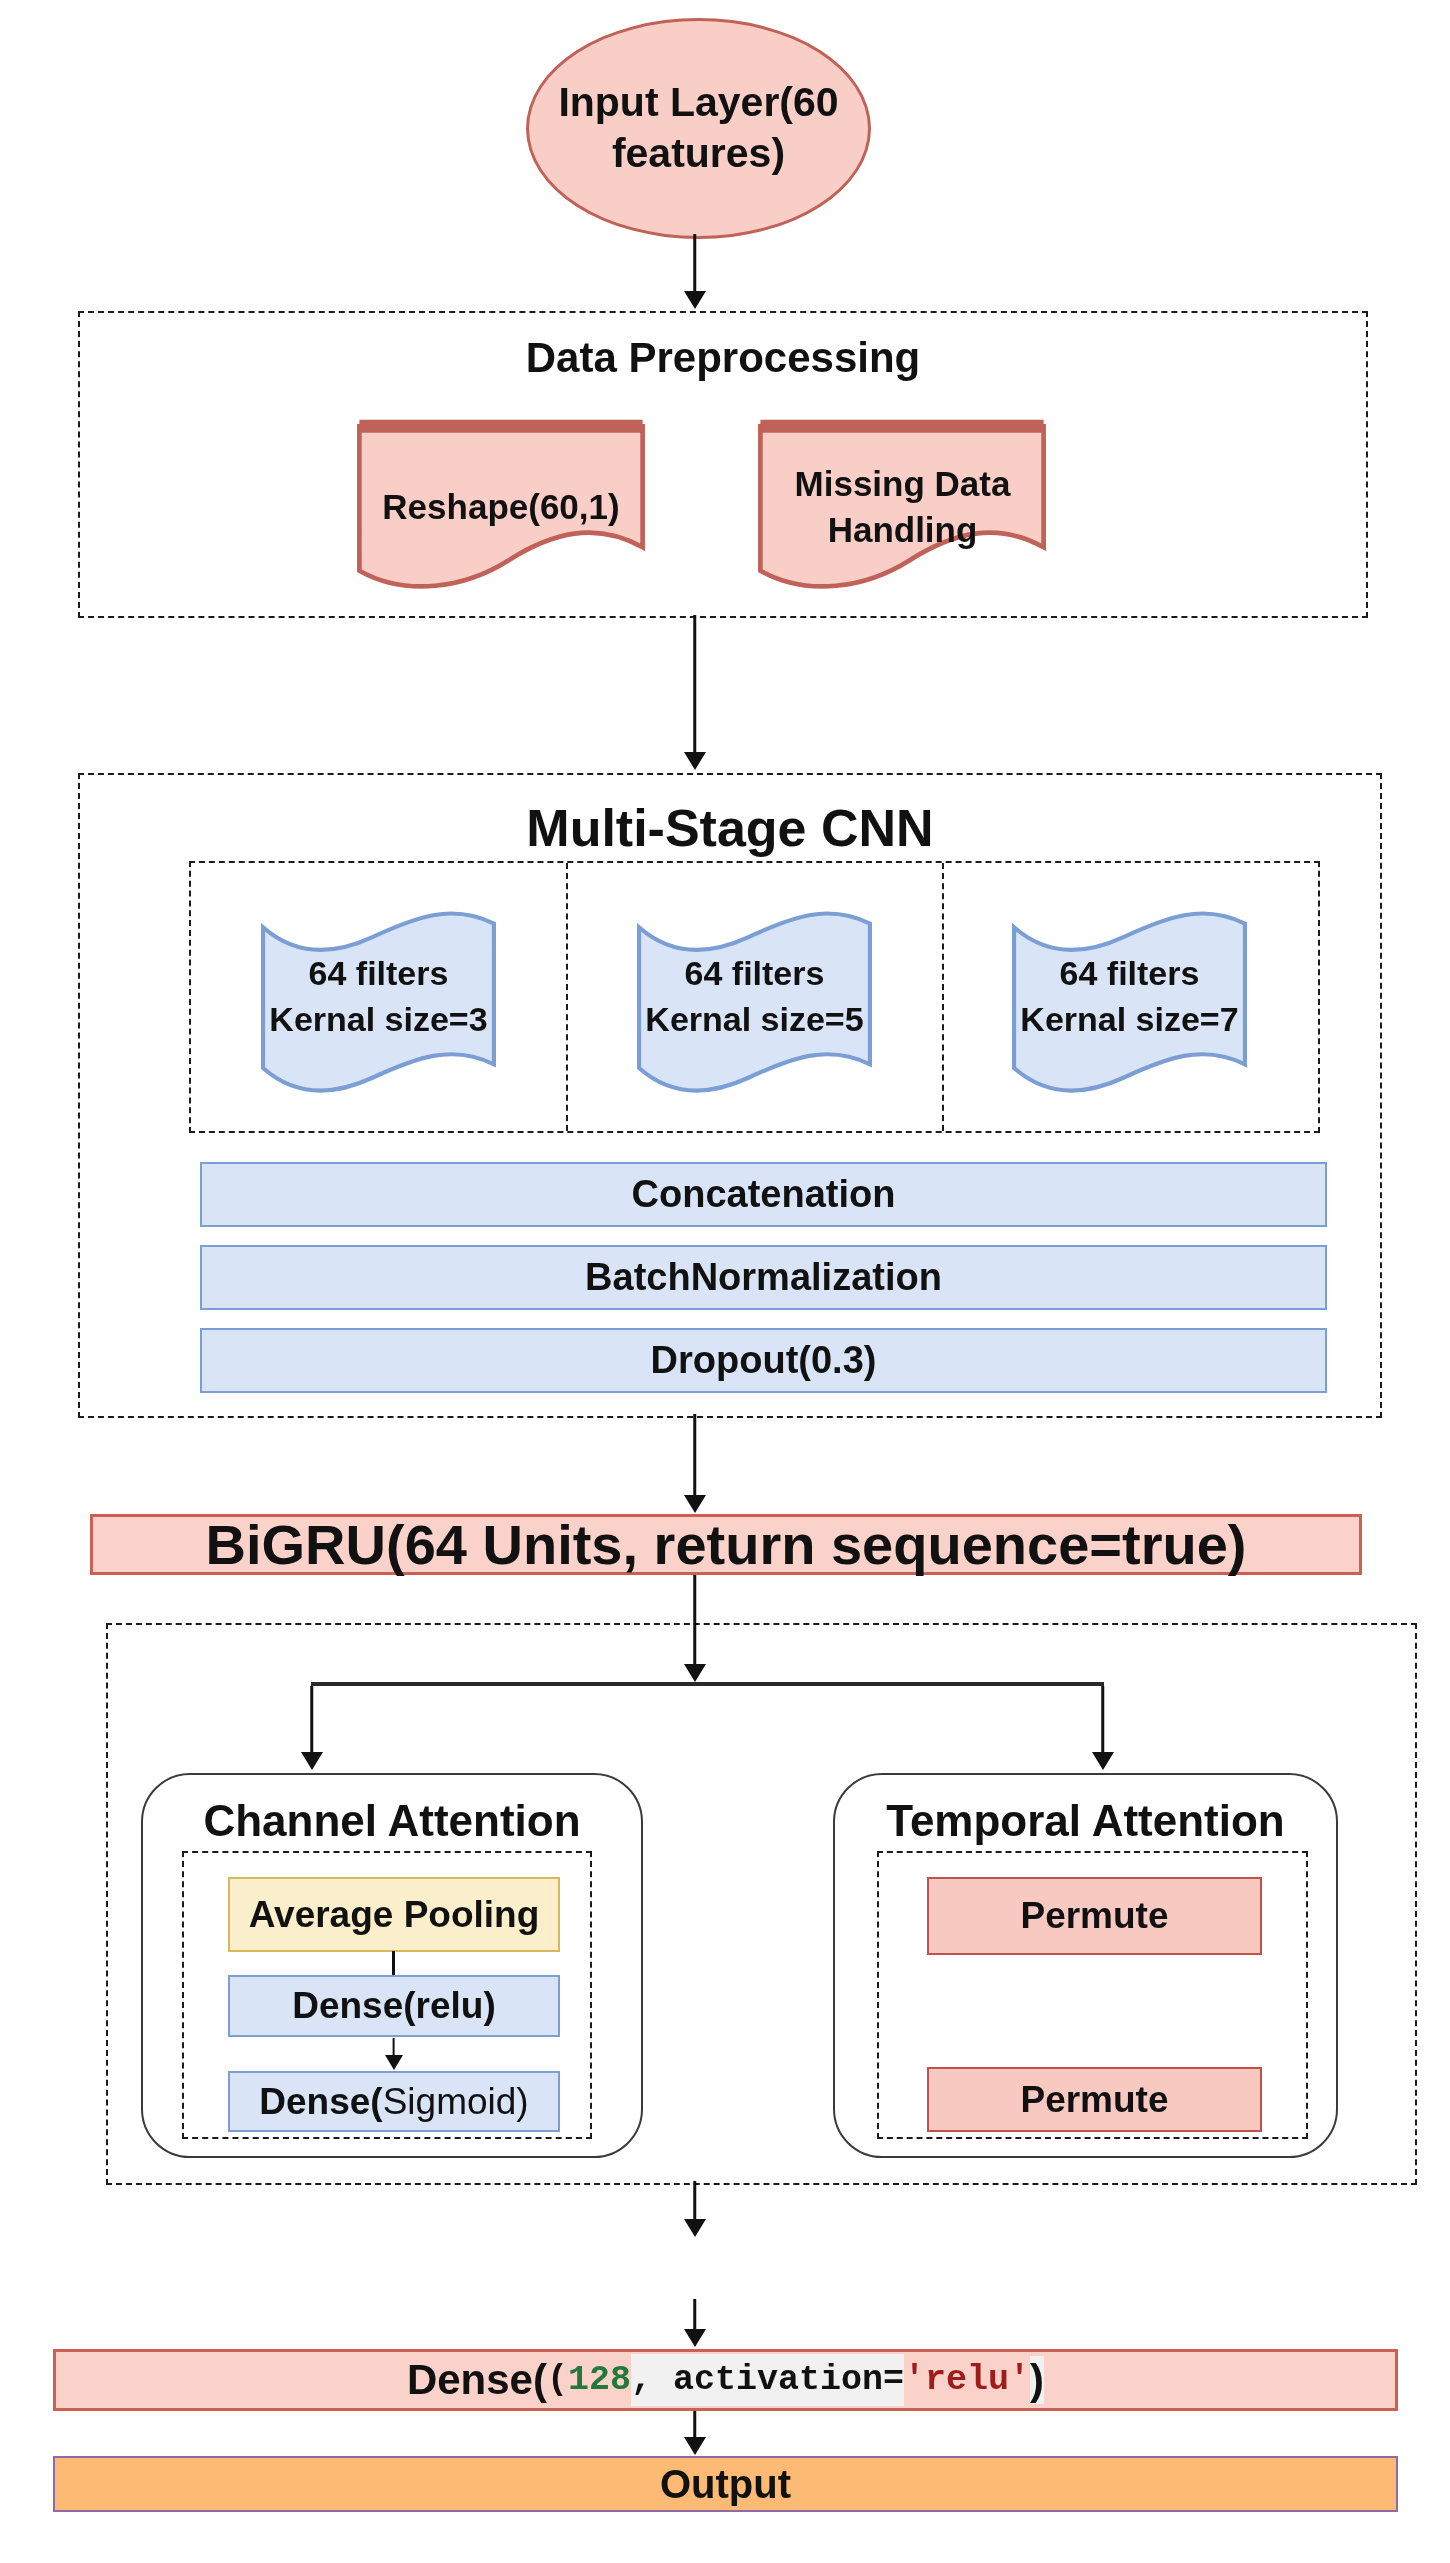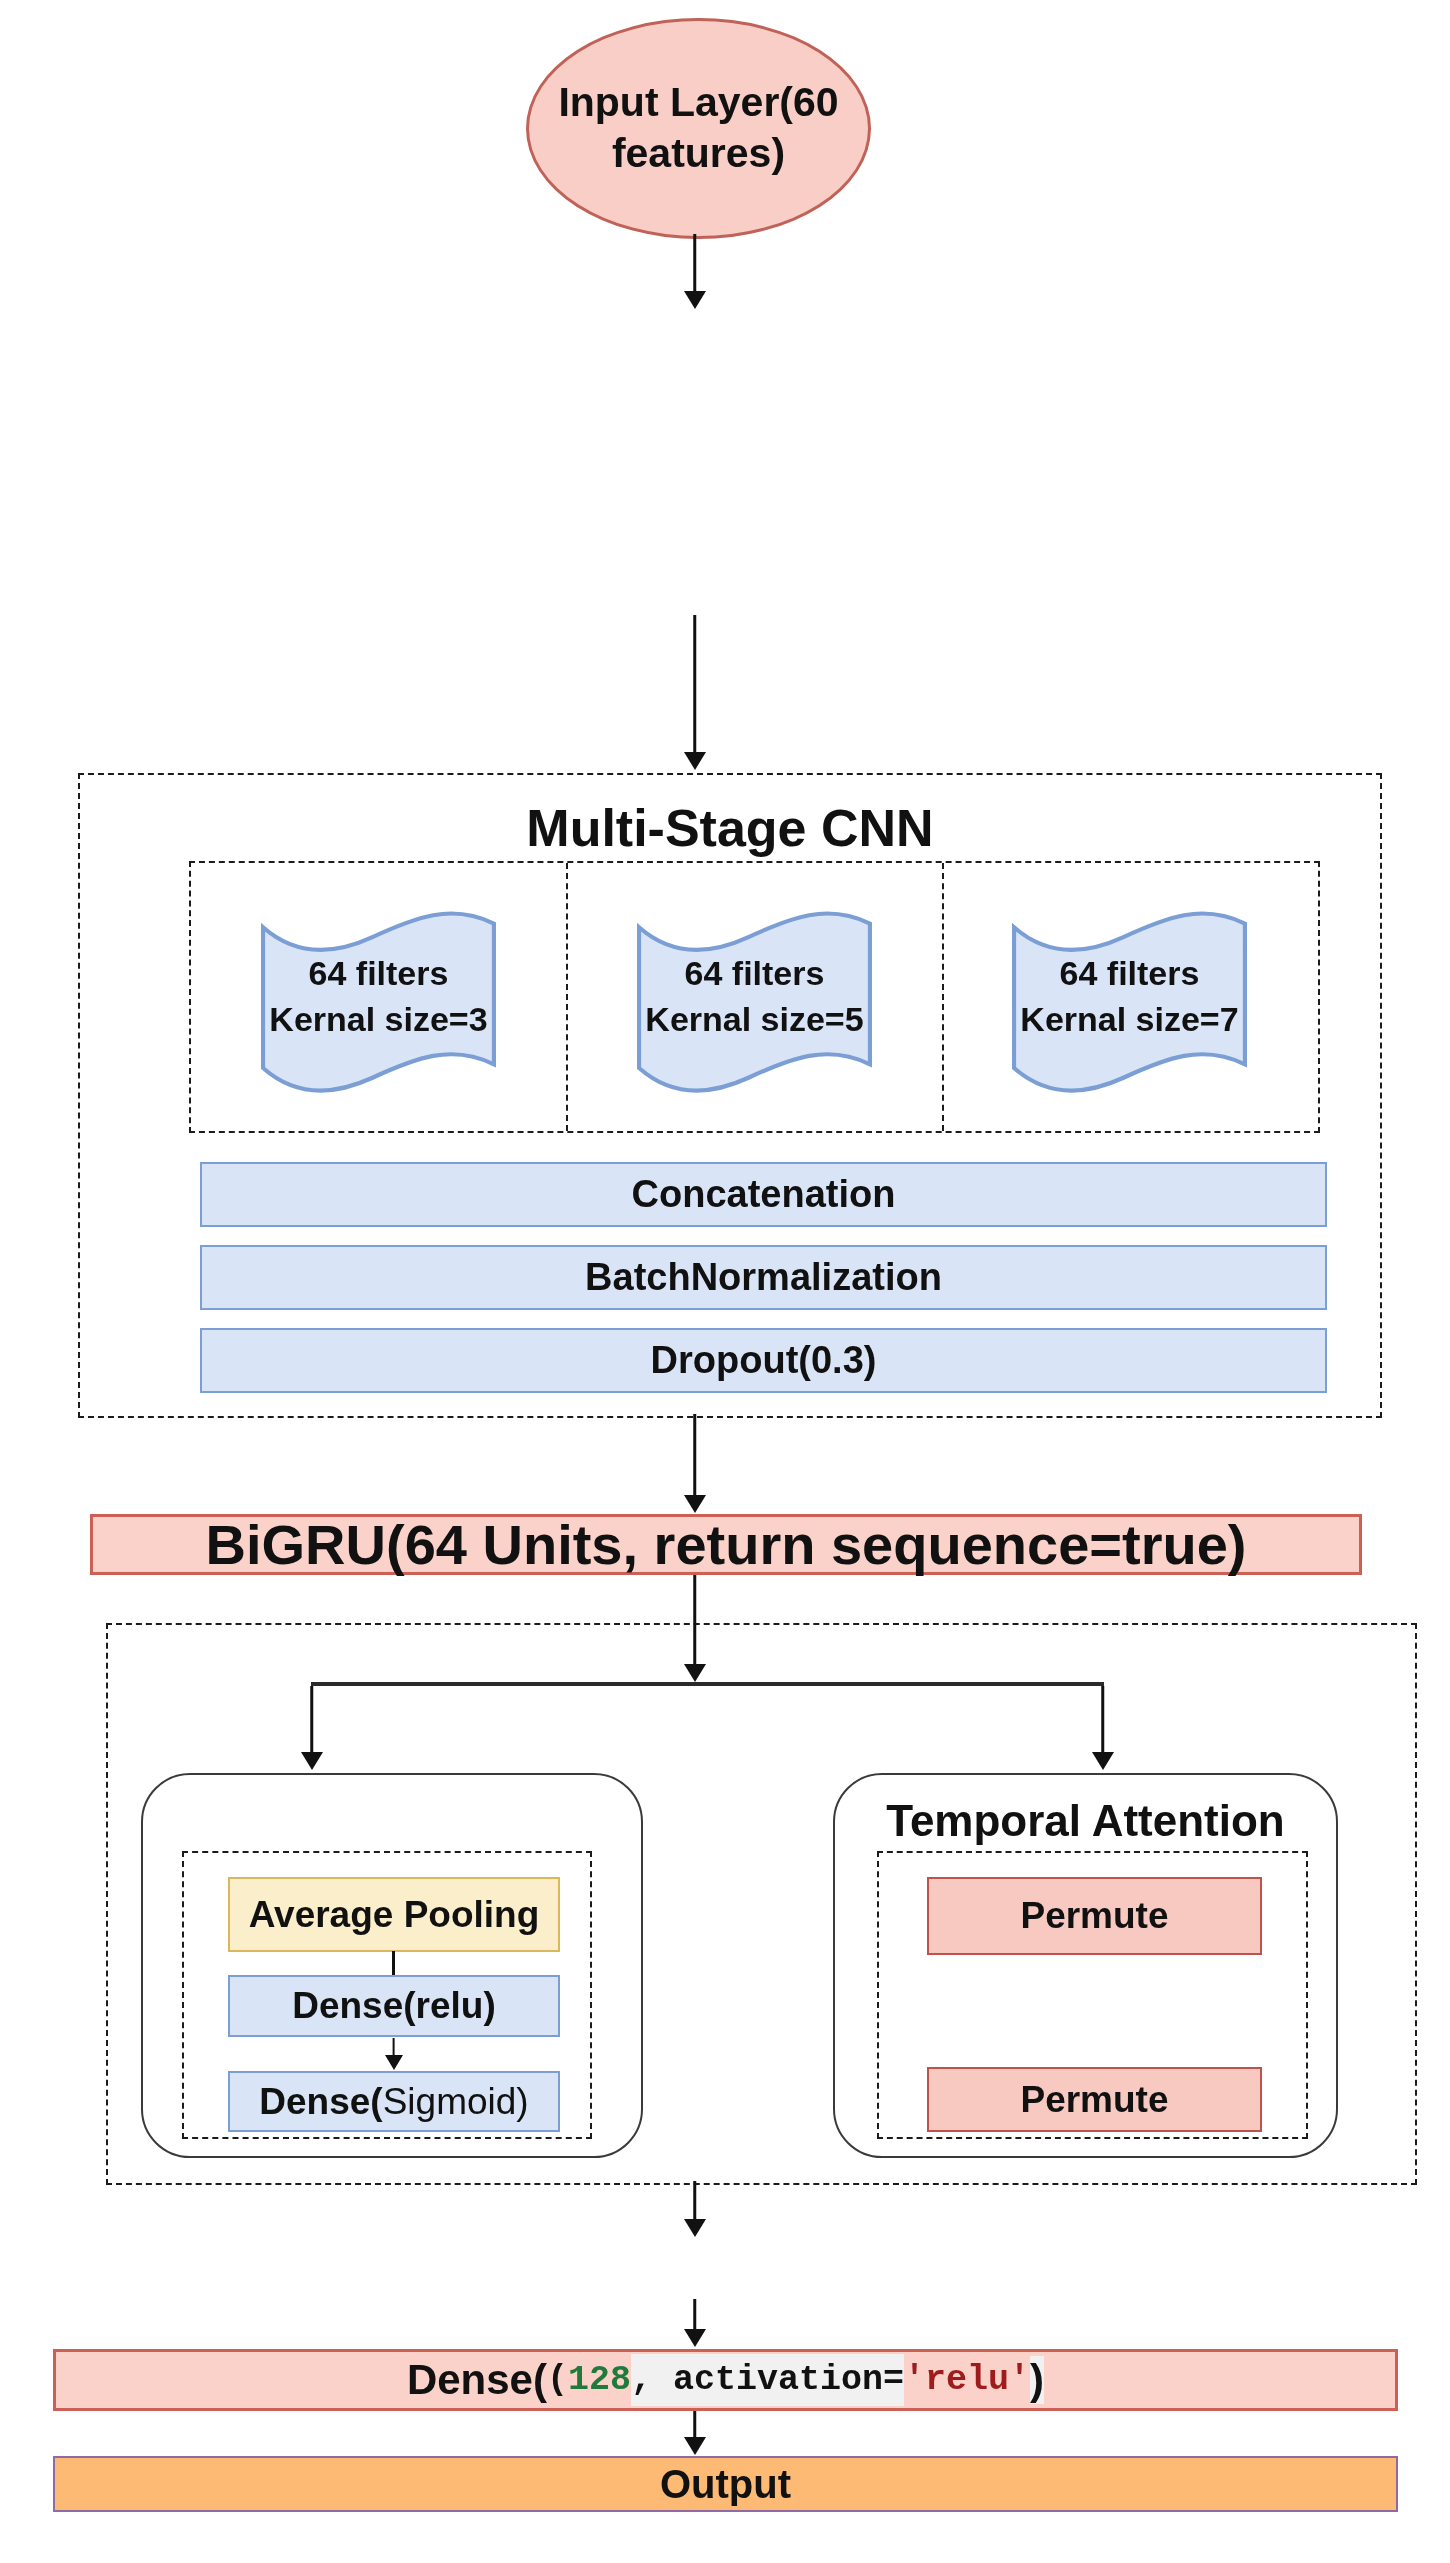--- a/index.html
+++ b/index.html
@@ -55,20 +55,39 @@
 
   <div class="abs ellipse" style="left:526px;top:17.6px;width:339px;height:215px;">
     <div class="inner">Input Layer(60 features)</div>
   </div>
 
   <div class="varrow" style="left:682px;top:234px;height:75px;">
     <div class="stem"></div>
     <div class="head"></div>
   </div>
 
+  <div class="abs dashedbox" style="left:78px;top:311px;width:1286px;height:303px;">
+    <div class="boxtitle" style="top:21px;font-size:42px;">Data Preprocessing</div>
+
+    <div class="shape" style="left:275px;top:106px;width:292px;height:175px;">
+      <svg viewBox="0 0 200 120" preserveAspectRatio="none">
+        <path d="M3,5 L197,5 L197,88 C165,70 135,78 105,97 C75,116 35,122 3,104 Z" fill="#f8cec7" stroke="#c06258" stroke-width="3.2"></path>
+        <path d="M3,5 L197,5" stroke="#c06258" stroke-width="9" fill="none"></path>
+      </svg>
+      <div class="label" style="font-size:35px;padding-bottom:39px;">Reshape(60,1)</div>
+    </div>
+
+    <div class="shape" style="left:676px;top:106px;width:292px;height:175px;">
+      <svg viewBox="0 0 200 120" preserveAspectRatio="none">
+        <path d="M3,5 L197,5 L197,88 C165,70 135,78 105,97 C75,116 35,122 3,104 Z" fill="#f8cec7" stroke="#c06258" stroke-width="3.2"></path>
+        <path d="M3,5 L197,5" stroke="#c06258" stroke-width="9" fill="none"></path>
+      </svg>
+      <div class="label" style="font-size:35px;line-height:1.3;padding-bottom:39px;width:233px;left:30px;">Missing Data Handling</div>
+    </div>
+  </div>
 
   <div class="varrow" style="left:682px;top:615px;height:155px;">
     <div class="stem"></div>
     <div class="head"></div>
   </div>
 
   <div class="abs dashedbox" style="left:78px;top:773px;width:1300px;height:641px;">
     <div class="boxtitle" style="top:22.6px;font-size:52px;">Multi-Stage CNN</div>
 
     <div class="abs dashedbox" style="left:109px;top:86px;width:1127px;height:268px;border-width:2.5px;">
@@ -128,20 +147,21 @@
   <div class="varrow" style="left:299px;top:1686px;height:84px;">
     <div class="stem"></div>
     <div class="head"></div>
   </div>
   <div class="varrow" style="left:1090px;top:1686px;height:84px;">
     <div class="stem"></div>
     <div class="head"></div>
   </div>
 
   <div class="abs roundbox" style="left:141px;top:1773px;width:498px;height:381px;">
+    <div class="boxtitle" style="top:21px;font-size:44px;">Channel Attention</div>
     <div class="abs dashedbox" style="left:39px;top:76px;width:406px;height:284px;border-width:2.5px;"></div>
 
     <div class="abs bar yellowbox" style="left:85px;top:102px;width:332px;height:75px;font-size:37px;">Average Pooling</div>
 
     <div class="vline" style="left:249px;top:176px;height:24px;width:2.8px;"></div>
 
     <div class="abs bar blue" style="left:85px;top:200px;width:332px;height:62px;font-size:37px;">Dense(relu)</div>
 
     <div class="varrow small" style="left:238px;top:263px;height:32px;">
       <div class="stem"></div>

